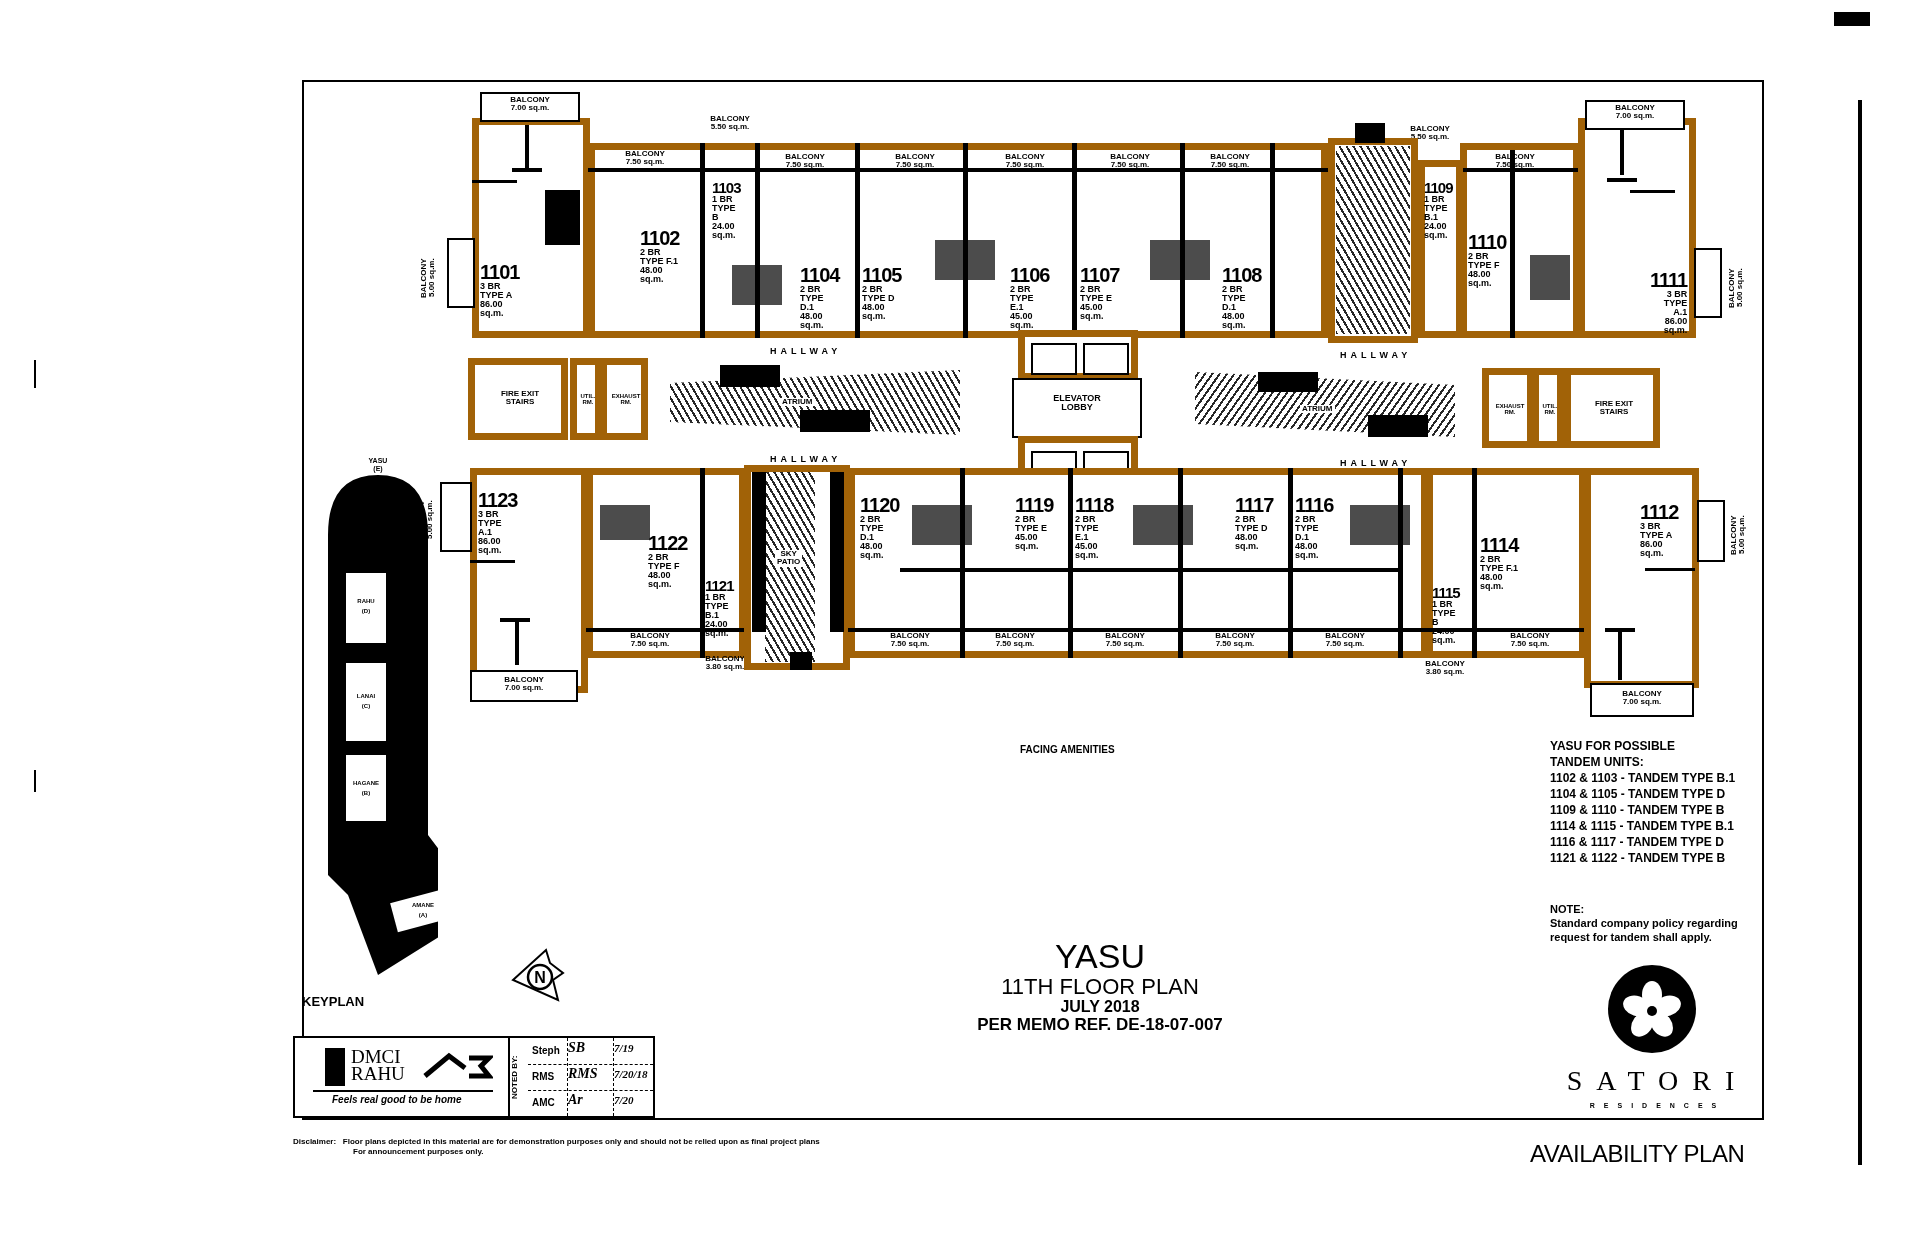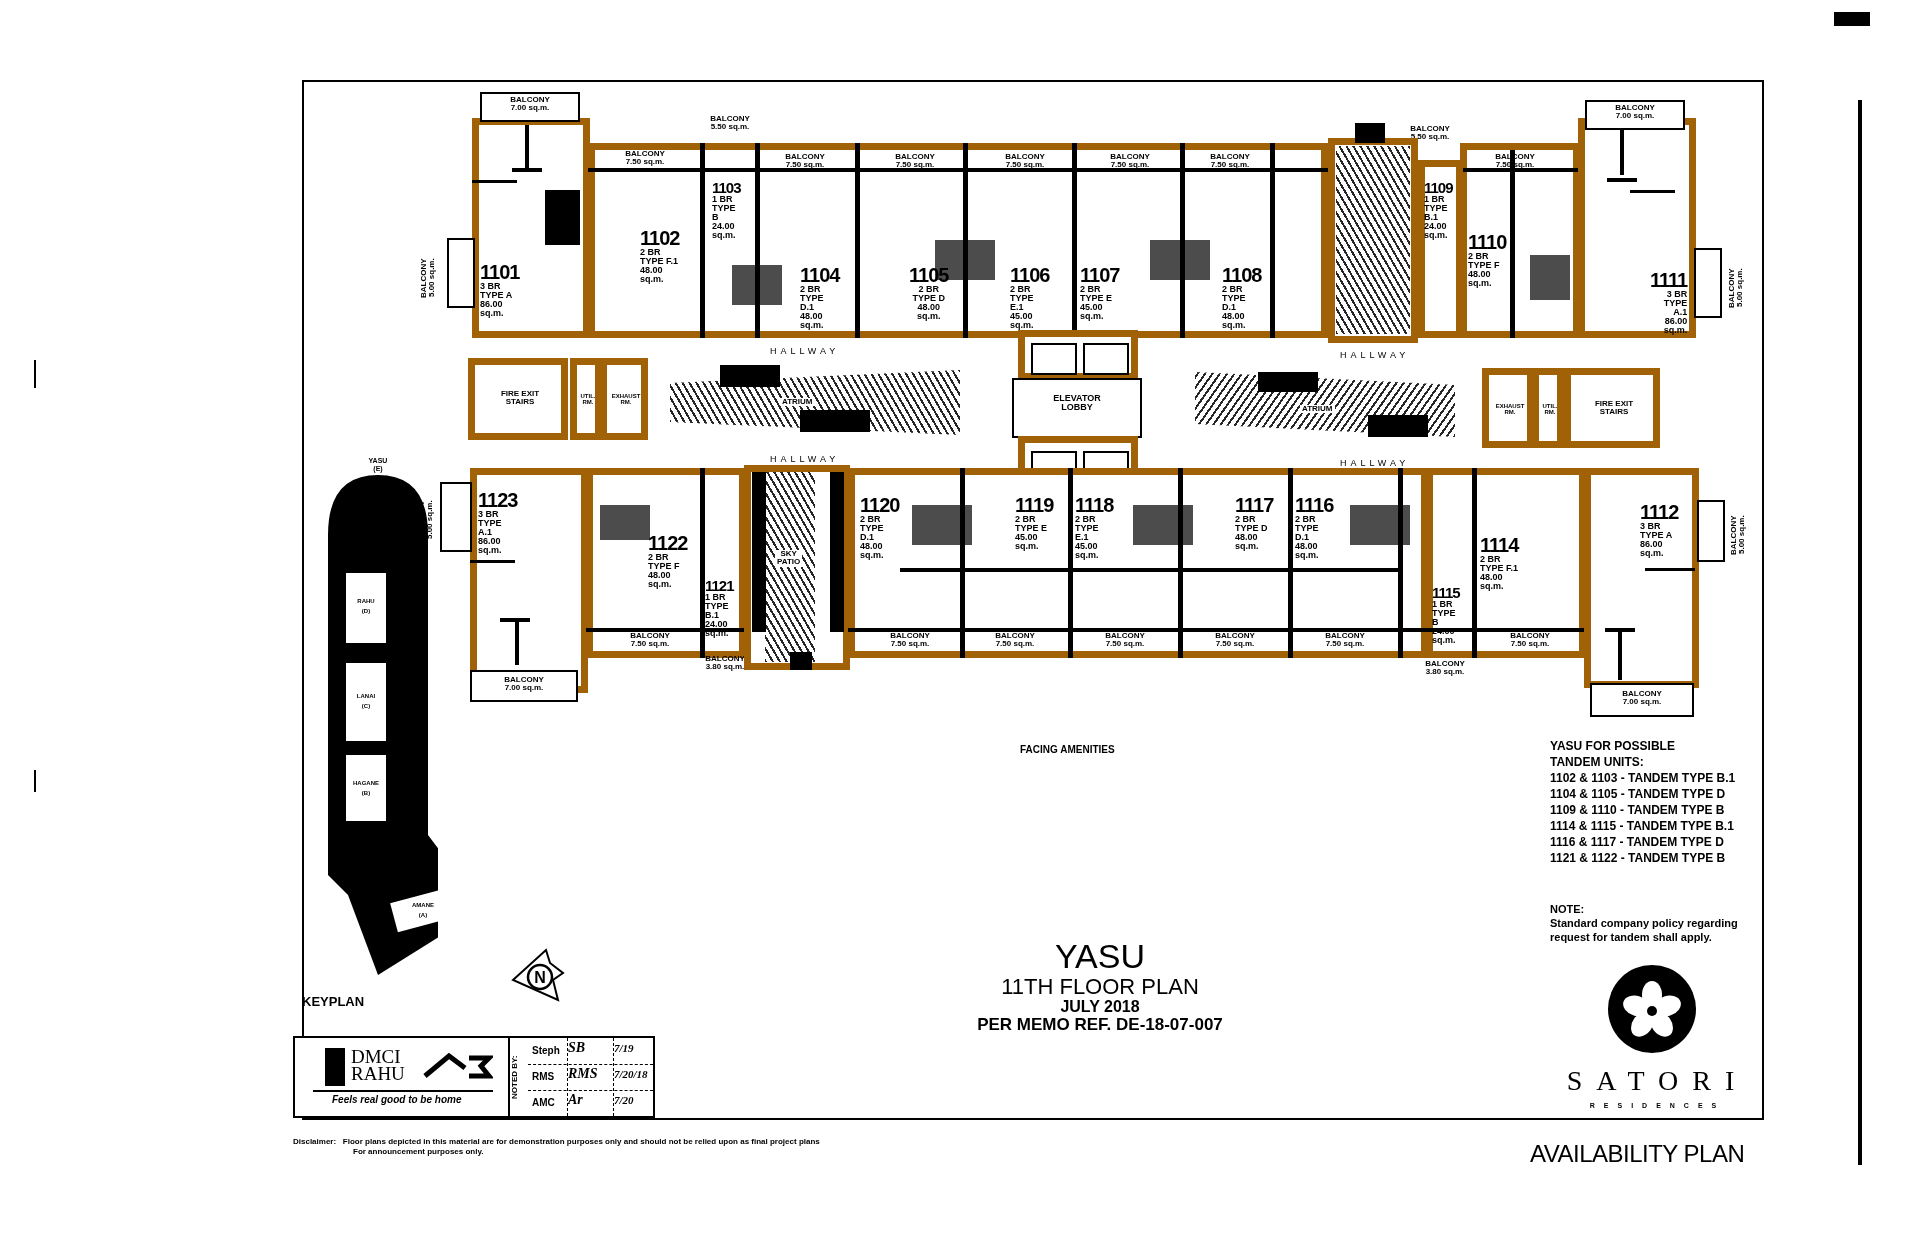--- a/index.html
+++ b/index.html
@@ -10,21 +10,21 @@
   .rline{position:absolute;left:1858px;top:100px;width:4px;height:1065px;background:#000;}
   .mark{position:absolute;width:2px;background:#000;}
   .wall{position:absolute;border:7px solid #a16207;box-sizing:border-box;background:#fff;}
   .thin{position:absolute;border:2px solid #000;box-sizing:border-box;background:#fff;}
   .iw{position:absolute;background:#000;}
   .ulabel{position:absolute;font-weight:bold;line-height:1.0;text-align:left;}
   .ulabel .no{font-size:20px;display:block;letter-spacing:-1px;}
   .ulabel .sub{font-size:9px;display:block;}
   .bal{position:absolute;font-size:8px;font-weight:bold;text-align:center;line-height:1.05;}
   .bal.vert{writing-mode:vertical-rl;transform:rotate(180deg);}
-  .hall{position:absolute;font-size:9px;font-weight:normal;letter-spacing:4px;}
+  .hall{position:absolute;font-size:9px;font-weight:bold;letter-spacing:4px;}
   .hatch{position:absolute;background:repeating-linear-gradient(60deg,#000 0 2px,#fff 2px 6px);opacity:.85;}
   .hatch2{position:absolute;background:repeating-linear-gradient(-55deg,#000 0 2px,#fff 2px 6px);opacity:.85;}
   .blk{position:absolute;background:#000;}
   .room{position:absolute;font-size:8px;font-weight:bold;text-align:center;line-height:1.05;}
   .title{position:absolute;left:940px;top:938px;width:320px;text-align:center;line-height:1.08;}
   .title .t1{font-size:34px;}
   .title .t2{font-size:22px;}
   .title .t3{font-size:16px;font-weight:bold;}
   .title .t4{font-size:17px;font-weight:bold;}
   .tandem{position:absolute;left:1550px;top:738px;font-size:12px;font-weight:bold;line-height:16px;}
@@ -126,21 +126,21 @@
     <span class="sub">1 BR</span>
     <span class="sub">TYPE B</span>
     <span class="sub">24.00 sq.m.</span>
   </div>
   <div class="ulabel" style="left:800px;top:265px;">
     <span class="no">1104</span>
     <span class="sub">2 BR</span>
     <span class="sub">TYPE D.1</span>
     <span class="sub">48.00 sq.m.</span>
   </div>
-  <div class="ulabel" style="left:909px;top:265px;text-align:center;">
+  <div class="ulabel" style="left:862px;top:265px;">
     <span class="no">1105</span>
     <span class="sub">2 BR</span>
     <span class="sub">TYPE D</span>
     <span class="sub">48.00 sq.m.</span>
   </div>
   <div class="ulabel" style="left:1010px;top:265px;">
     <span class="no">1106</span>
     <span class="sub">2 BR</span>
     <span class="sub">TYPE E.1</span>
     <span class="sub">45.00 sq.m.</span>

